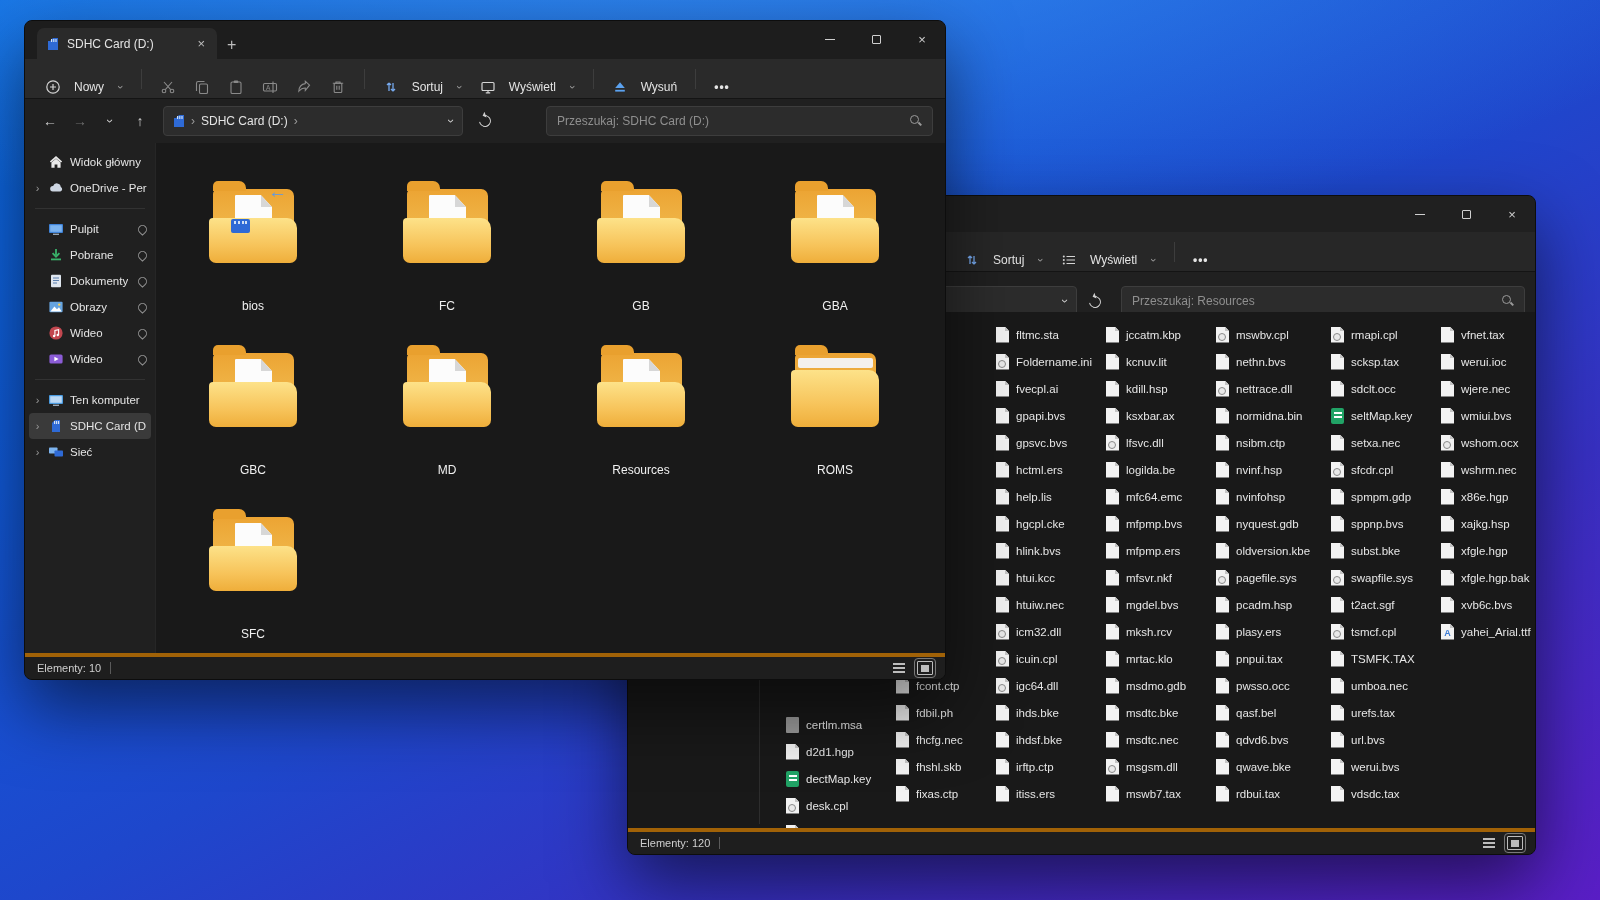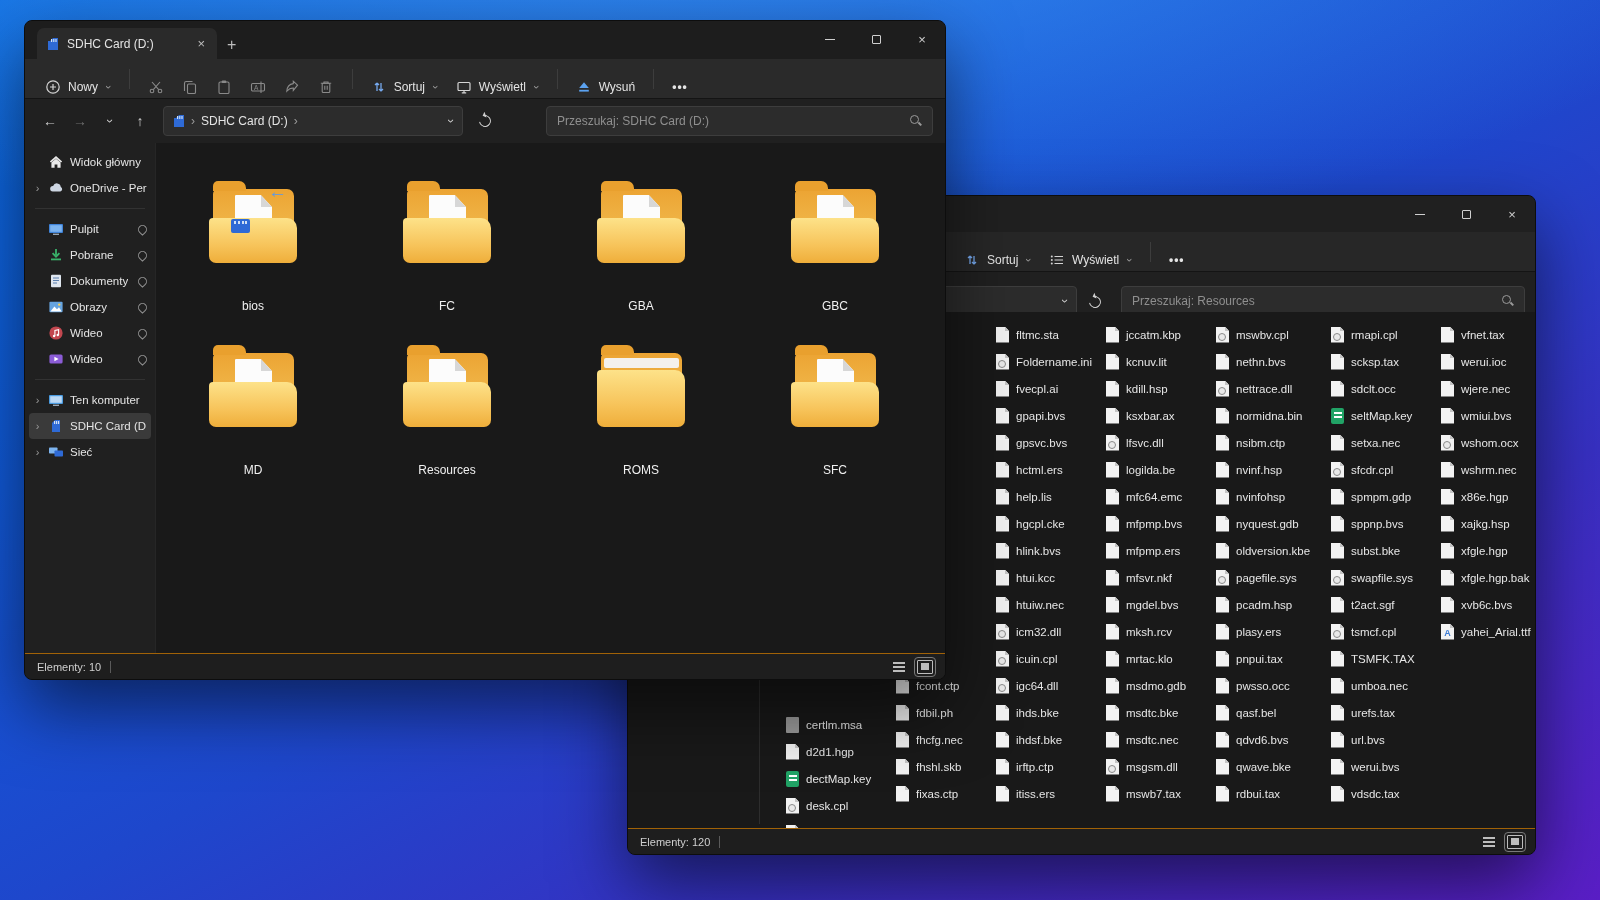--- a/index.html
+++ b/index.html
@@ -25,21 +25,21 @@
   .tabbar { position:relative; height:38px; background:#1d1d1d; display:flex; align-items:flex-end; padding-left:12px; }
   .tab { height:31px; width:180px; background:#2a2a2a; border-radius:7px 7px 0 0;
     display:flex; align-items:center; gap:8px; padding:0 8px 0 10px; font-size:12px; }
   .tab-title { flex:1; white-space:nowrap; overflow:hidden; }
   .tab-close { color:#bdbdbd; font-size:13px; padding:0 4px; }
   .newtab { color:#bdbdbd; font-size:16px; margin:0 0 5px 10px; }
 
   
   .cmdbar { height:40px; background:#2a2a2a; border-bottom:1px solid #141414;
     display:flex; align-items:center; gap:2px; padding:0 12px; }
-  .cmd { display:flex; align-items:center; gap:7px; padding:6px 8px; border-radius:4px;
+  .cmd { display:flex; align-items:center; gap:13px; padding:6px 8px; border-radius:4px;
     font-size:12px; color:#e4e4e4; background:none; border:none;margin-top:16px; }
   .cmd svg { display:block; }
   .vsep { width:1px; height:20px; background:#3d3d3d; margin:0 8px; }
   .dd { display:inline-block; transform:rotate(90deg); color:#9a9a9a; font-size:11px; margin-left:2px; }
   .cmdbar2 { background:#272727; }
 
   
   .navrow { position:relative; height:44px; display:flex; align-items:center; padding:0 12px; gap:4px; background:#202020; }
   .navbtn { width:26px; height:26px; display:flex; align-items:center; justify-content:center;
     color:#cfcfcf; font-size:14px; border-radius:4px; }
@@ -93,21 +93,21 @@
   .folder.plain .f-front { height:57px; }
   .folder.plain .f-back::after { content:''; position:absolute; left:3px; top:5px; right:3px; height:10px;
     background:#f4f1ec; border-radius:2px; }
   .f-arrow { position:absolute; right:14px; top:6px; color:#5598ef; font-size:19px; font-weight:bold; z-index:3; }
   .f-chip { position:absolute; left:26px; top:44px; width:19px; height:14px; background:#2e6ad6; border-radius:2px; z-index:3; }
   .f-chip::before { content:''; position:absolute; left:3px; top:2px; width:13px; height:3px;
     background:linear-gradient(90deg,#cfe0f5 0 2px,transparent 2px 4px,#cfe0f5 4px 6px,transparent 6px 8px,#cfe0f5 8px 10px,transparent 10px 11px,#cfe0f5 11px 13px); }
 
   
   .statusbar { position:absolute; left:0; right:0; bottom:0; height:26px; background:#1e1e1e;
-    border-top:1px solid #a16207; display:flex; align-items:center; padding:0 12px; font-size:11px; color:#cfcfcf; }
+    border-top:4px solid #a16207; display:flex; align-items:center; padding:0 12px; font-size:11px; color:#cfcfcf; }
   .sbar-div { width:1px; height:12px; background:#5a5a5a; margin-left:9px; }
   .s-icons { margin-left:auto; display:flex; gap:10px; align-items:center; }
   .s-ic { width:16px; height:14px; position:relative; }
   .ic-lines::before { content:''; position:absolute; left:2px; right:2px; top:2px; height:2px; background:#bdbdbd;
     box-shadow:0 4px 0 #bdbdbd, 0 8px 0 #bdbdbd; }
   .ic-thumb { border:1px solid #bdbdbd; border-radius:2px; }
   .ic-thumb::before { content:''; position:absolute; left:3px; top:2.5px; right:3px; bottom:2.5px; background:#bdbdbd; }
   .s-ic.active { outline:1px solid #7a7a7a; outline-offset:2px; border-radius:1px; }
 
   
@@ -841,20 +841,28 @@
               </div>
               <div class="name">bios</div>
             </div>
             <div class="tile">
               <div class="folder ">
                 <div class="f-back"></div>
                 <div class="f-doc"></div>
                 <div class="f-front"></div>
               </div>
               <div class="name">FC</div>
+            </div>
+            <div class="tile">
+              <div class="folder ">
+                <div class="f-back"></div>
+                <div class="f-doc"></div>
+                <div class="f-front"></div>
+              </div>
+              <div class="name">GB</div>
             </div>
             <div class="tile">
               <div class="folder ">
                 <div class="f-back"></div>
                 <div class="f-doc"></div>
                 <div class="f-front"></div>
               </div>
               <div class="name">GBA</div>
             </div>
             <div class="tile">

